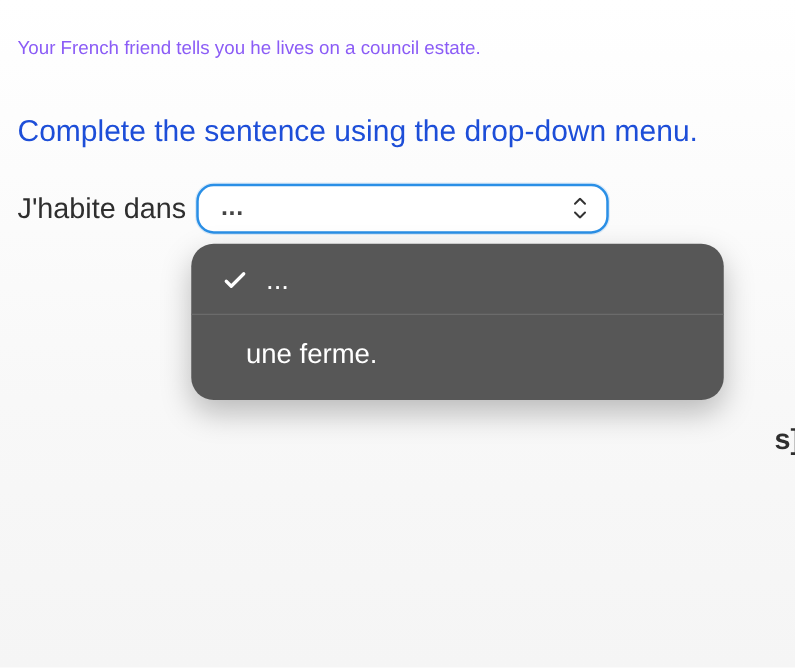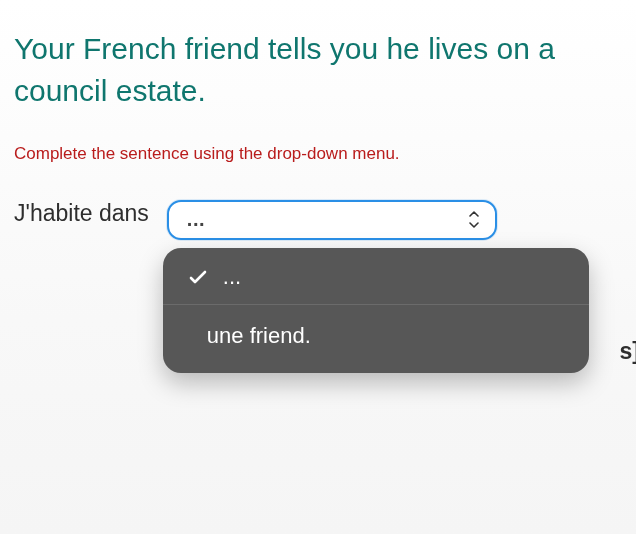--- a/index.html
+++ b/index.html
@@ -12,35 +12,35 @@
       height: 534px;
       font-family: -apple-system, BlinkMacSystemFont, "Helvetica Neue", Arial, sans-serif;
       background: #fcfcfc;
       background: linear-gradient(to bottom, #ffffff 0%, #f8f8f8 60%, #f5f5f5 100%);
       padding: 28px 14px 14px 14px;
       color: #333;
       position: relative;
       overflow: hidden;
     }
     .context {
-      font-size: 30px;
+      font-size: 15px;
       line-height: 1.4;
-      margin-bottom: 30px;
-      color: #0f766e;
+      margin-bottom: 40px;
+      color: #8b5cf6;
     }
     .instruction {
-      font-size: 17px;
+      font-size: 24px;
       line-height: 1.4;
-      margin-bottom: 34px;
-      color: #b91c1c;
+      margin-bottom: 24px;
+      color: #1d4ed8;
     }
     .sentence-row {
       display: flex;
-      align-items: flex-start;
-      gap: 18px;
+      align-items: center;
+      gap: 8px;
       position: relative;
     }
     .sentence-prefix {
       font-size: 23px;
       color: #2e2e2e;
     }
     .dropdown-wrapper {
       position: relative;
     }
     .dropdown-control {
@@ -154,19 +154,19 @@
     <div class="dropdown-menu">
       <div class="dropdown-item">
         <span class="check-slot">
           <svg width="18" height="16" viewBox="0 0 18 16">
               <polyline points="2,9 6,13 16,3" fill="none" stroke="#ffffff" stroke-width="2.6" stroke-linecap="round" stroke-linejoin="round"></polyline>
             </svg>
         </span>
         <span class="label">...</span>
       </div>
       <div class="dropdown-item no-check">
-        <span class="label">une friend.</span>
+        <span class="label">une ferme.</span>
       </div>
     </div>
   </div>
 </div>
 
 <div class="side-marks">s]</div>
 
 </body></html>

